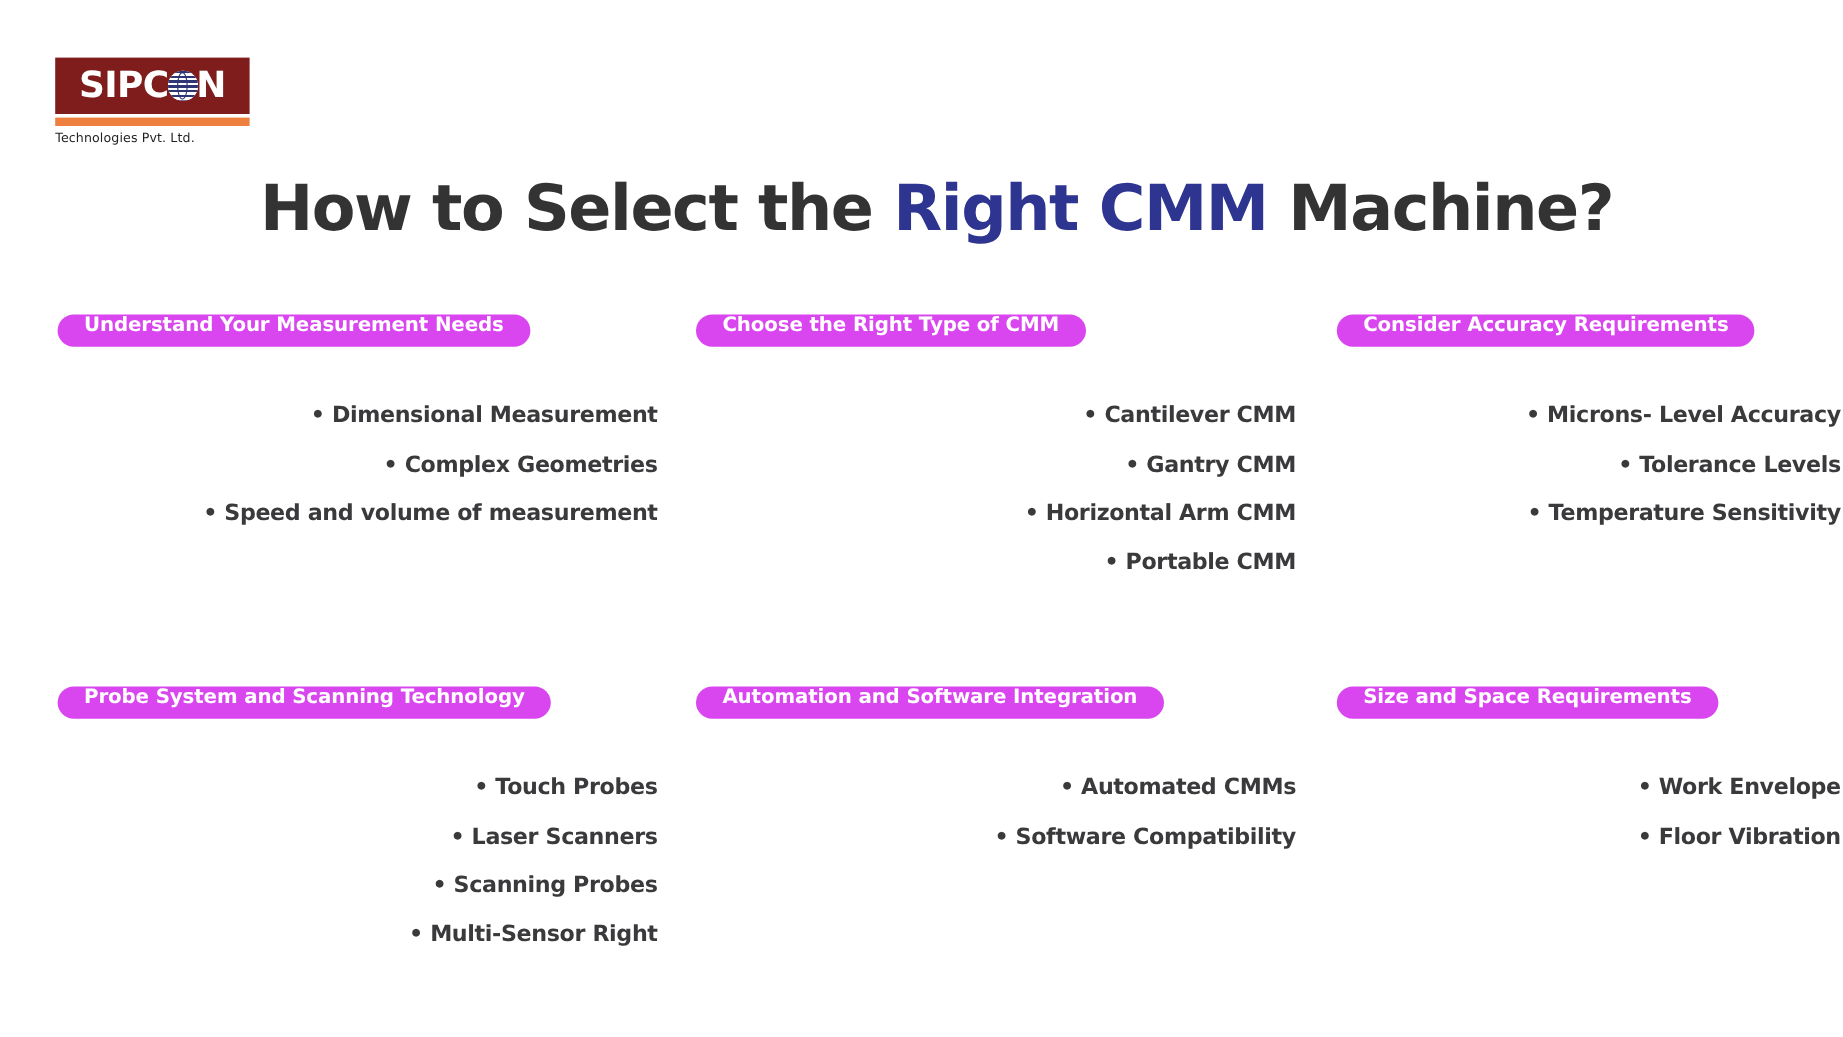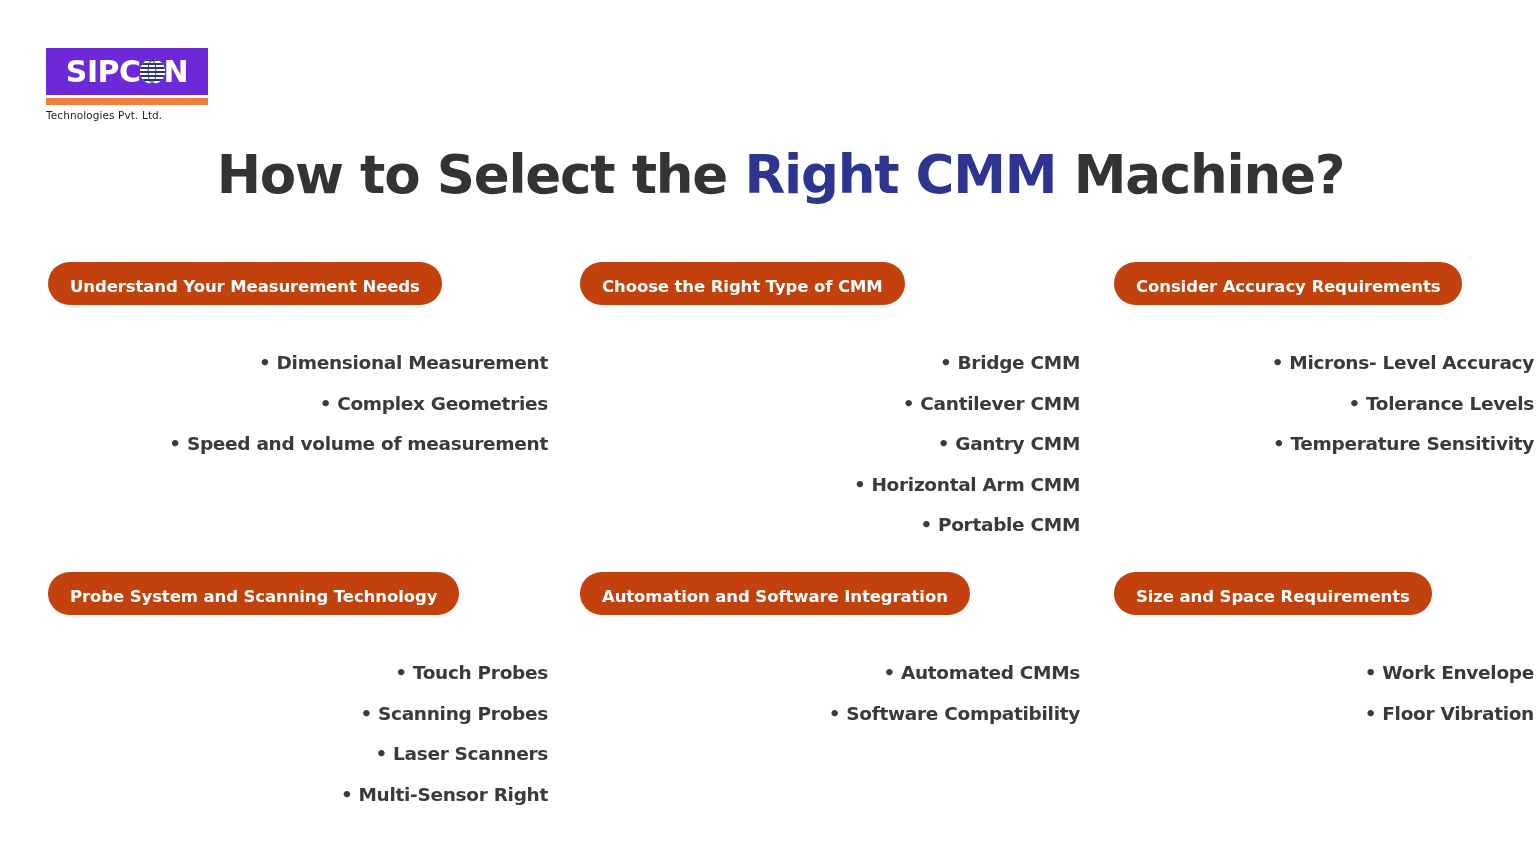--- a/index.html
+++ b/index.html
@@ -17,21 +17,21 @@
   }
 
   
   #logo {
     position: absolute;
     left: 46px;
     top: 48px;
     width: 162px;
   }
   #logo-box {
-    background: #6d28d9;
+    background: #7f1d1d;
     height: 47px;
     display: flex;
     align-items: center;
     justify-content: center;
     padding: 0 6px;
     box-sizing: border-box;
   }
   #logo-wordmark {
     color: #ffffff;
     font-family: "DejaVu Sans", sans-serif;
@@ -110,24 +110,24 @@
   
   .column { position: absolute; }
   .col-1 { left: 48px;   width: 500px; }
   .col-2 { left: 580px;  width: 500px; }
   .col-3 { left: 1114px; width: 420px; }
   .row-1 { top: 262px; }
   .row-2 { top: 572px; }
 
   .pill {
     display: inline-block;
-    background: #c2410c;
+    background: #d946ef;
     color: #ffffff;
     border-radius: 999px;
-    padding: 16px 22px 9px 22px;
+    padding: 0 22px 9px 22px;
     font-family: "DejaVu Sans", sans-serif;
     font-weight: bold;
     font-size: 16.5px;
     letter-spacing: -0.1px;
     line-height: 1.1;
     white-space: nowrap;
   }
 
   .bullets {
     list-style: none;
@@ -175,43 +175,42 @@
   <ul class="bullets">
     <li><span class="dot">•</span><span>Dimensional Measurement</span></li>
     <li><span class="dot">•</span><span>Complex Geometries</span></li>
     <li><span class="dot">•</span><span>Speed and volume of measurement</span></li>
   </ul>
 </div>
 
 <div class="column col-2 row-1">
   <div class="pill">Choose the Right Type of CMM</div>
   <ul class="bullets">
-    <li><span class="dot">•</span><span>Bridge CMM</span></li>
     <li><span class="dot">•</span><span>Cantilever CMM</span></li>
     <li><span class="dot">•</span><span>Gantry CMM</span></li>
     <li><span class="dot">•</span><span>Horizontal Arm CMM</span></li>
     <li><span class="dot">•</span><span>Portable CMM</span></li>
   </ul>
 </div>
 
 <div class="column col-3 row-1">
   <div class="pill">Consider Accuracy Requirements</div>
   <ul class="bullets">
     <li><span class="dot">•</span><span>Microns- Level Accuracy</span></li>
     <li><span class="dot">•</span><span>Tolerance Levels</span></li>
     <li><span class="dot">•</span><span>Temperature Sensitivity</span></li>
   </ul>
 </div>
 
 <div class="column col-1 row-2">
   <div class="pill">Probe System and Scanning Technology</div>
   <ul class="bullets">
     <li><span class="dot">•</span><span>Touch Probes</span></li>
+    <li><span class="dot">•</span><span>Laser Scanners</span></li>
     <li><span class="dot">•</span><span>Scanning Probes</span></li>
-    <li><span class="dot">•</span><span>Laser Scanners</span></li>
     <li><span class="dot">•</span><span>Multi-Sensor Right</span></li>
   </ul>
 </div>
 
 <div class="column col-2 row-2">
   <div class="pill">Automation and Software Integration</div>
   <ul class="bullets">
     <li><span class="dot">•</span><span>Automated CMMs</span></li>
     <li><span class="dot">•</span><span>Software Compatibility</span></li>
   </ul>

